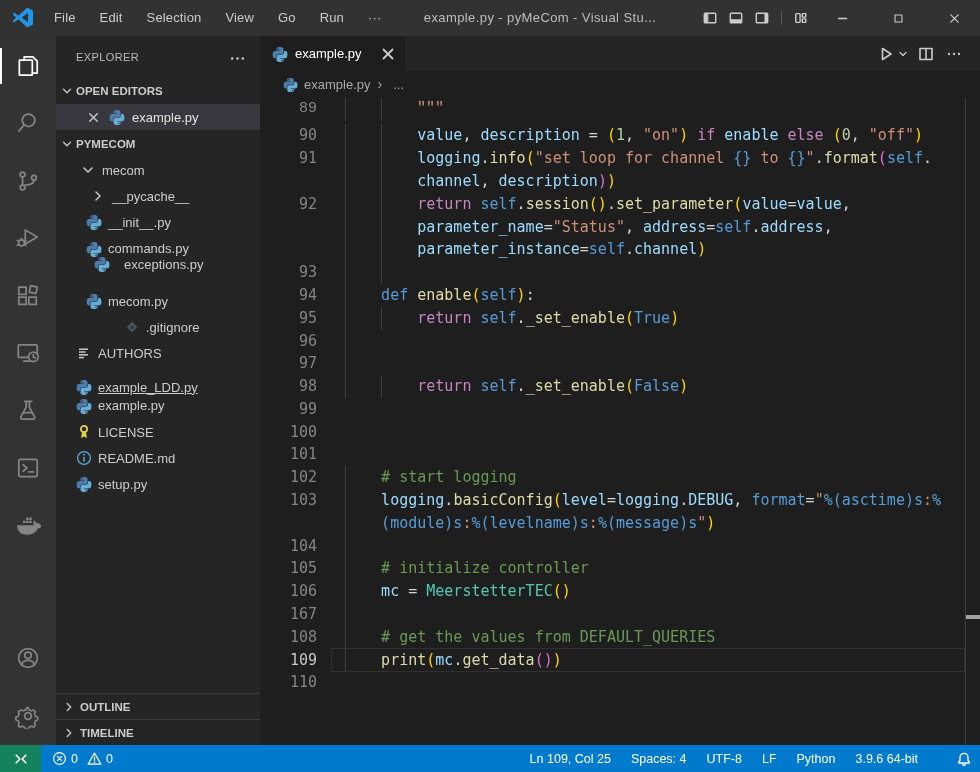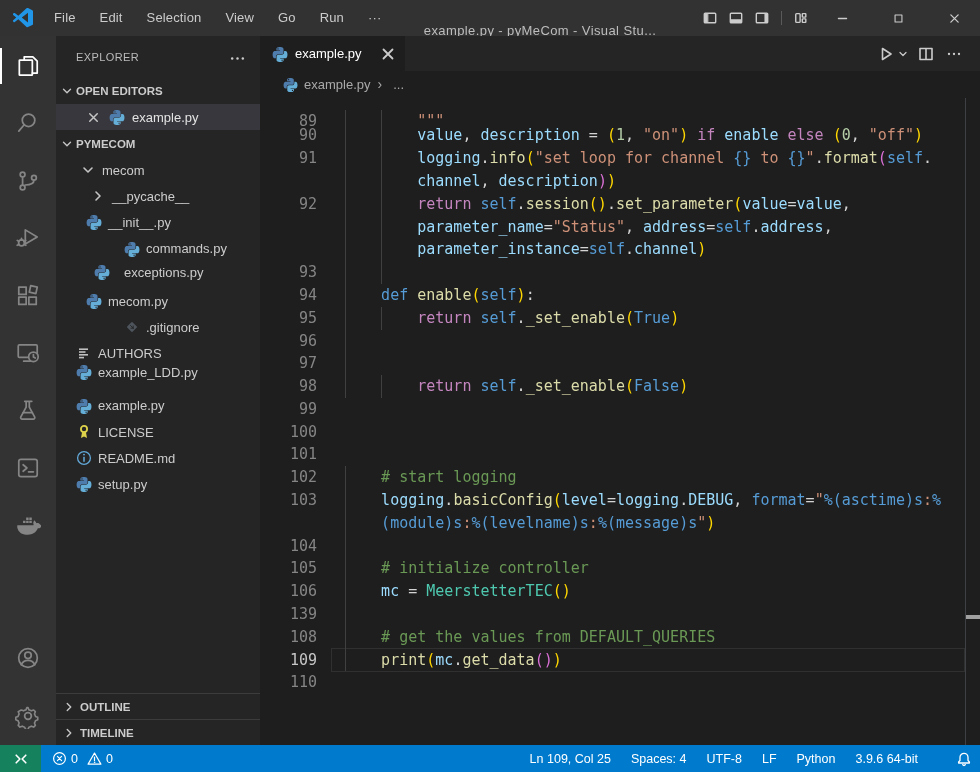--- a/index.html
+++ b/index.html
@@ -6,21 +6,21 @@
   html,body { width:980px; height:772px; overflow:hidden; background:#1e1e1e;
     font-family:"Liberation Sans","DejaVu Sans",sans-serif; -webkit-font-smoothing:antialiased; }
   #window { position:absolute; left:0; top:0; width:980px; height:604px; background:#fef9c3; }
 
   
   #titlebar { position:absolute; left:0; top:0; width:980px; height:36px; background:#323233; color:#cccccc; }
   #vscode-logo { position:absolute; left:13px; top:8px; width:20px; height:20px; }
   #menubar { position:absolute; left:42px; top:0; height:36px; display:flex; align-items:center; }
   .menu-item { padding:0 12px; font-size:13px; color:#cccccc; line-height:36px; letter-spacing:.15px; }
   #window-title { position:absolute; left:340px; top:0; width:400px; height:36px; line-height:36px;
-    text-align:center; font-size:13px; letter-spacing:.4px; color:#bdbdbd; white-space:nowrap;margin-top:13px; }
+    text-align:center; font-size:13px; letter-spacing:.4px; color:#bdbdbd; white-space:nowrap; }
   #layout-icons { position:absolute; right:172px; top:0; height:36px; display:flex; align-items:center; gap:12px; }
   .layout-icon { width:14px; height:14px; display:flex; }
   .tb-sep { width:1px; height:14px; background:#5a5a5a; }
   #window-controls { position:absolute; right:-2px; top:0; height:36px; display:flex; }
   .win-btn { width:56px; height:36px; display:flex; align-items:center; justify-content:center; }
 
   
   #activitybar { position:absolute; left:0; top:36px; width:56px; height:709px; background:#333333; }
   .act-item { position:absolute; left:0; width:56px; height:48px; display:flex; align-items:center; justify-content:center; color:#858585; }
   .act-item.active { color:#ffffff; }
@@ -307,29 +307,29 @@
           <span class="lbl">__pycache__</span>
         </div>
         <div class="tree-row" style="top: 173.4px;">
           <span style="width:30px;flex:none"></span>
           <span class="fileicon"><svg viewBox="0 0 16 16" width="100%" height="100%">
               <path fill="#4e7cac" d="M7.9 1.1c-.6 0-1.2.05-1.7.15-1.5.26-1.8.82-1.8 1.85v1.4h3.6v.5H3.1c-1.05 0-1.95.62-2.23 1.8-.33 1.36-.34 2.2 0 3.62.25 1.05.86 1.8 1.9 1.8h1.2v-1.66c0-1.17 1.02-2.2 2.22-2.2h3.55c.98 0 1.77-.82 1.77-1.8V3.1c0-.97-.82-1.69-1.77-1.85-.62-.1-1.25-.15-1.87-.15zM6 2.2c.37 0 .67.3.67.68 0 .37-.3.67-.67.67-.38 0-.67-.3-.67-.67 0-.38.3-.68.67-.68z"></path>
               <path fill="#65aed8" d="M12.1 5v1.62c0 1.22-1.04 2.25-2.22 2.25H6.33c-.97 0-1.78.83-1.78 1.8v3.4c0 .96.84 1.52 1.78 1.8 1.12.33 2.2.39 3.55 0 .9-.26 1.77-.78 1.77-1.8v-1.36H8.1v-.45h5.32c1.03 0 1.42-.72 1.78-1.8.37-1.12.35-2.19 0-3.62-.25-1.03-.74-1.8-1.78-1.8H12.1zm-2 8.6c.37 0 .67.3.67.67 0 .38-.3.68-.67.68-.37 0-.67-.3-.67-.68 0-.37.3-.67.67-.67z"></path>
             </svg></span>
           <span class="lbl">__init__.py</span>
         </div>
-        <div class="tree-row" style="top: 199.6px; margin-left: 38px;">
+        <div class="tree-row" style="top: 199.6px;">
           <span style="width:30px;flex:none"></span>
           <span class="fileicon"><svg viewBox="0 0 16 16" width="100%" height="100%">
               <path fill="#4e7cac" d="M7.9 1.1c-.6 0-1.2.05-1.7.15-1.5.26-1.8.82-1.8 1.85v1.4h3.6v.5H3.1c-1.05 0-1.95.62-2.23 1.8-.33 1.36-.34 2.2 0 3.62.25 1.05.86 1.8 1.9 1.8h1.2v-1.66c0-1.17 1.02-2.2 2.22-2.2h3.55c.98 0 1.77-.82 1.77-1.8V3.1c0-.97-.82-1.69-1.77-1.85-.62-.1-1.25-.15-1.87-.15zM6 2.2c.37 0 .67.3.67.68 0 .37-.3.67-.67.67-.38 0-.67-.3-.67-.67 0-.38.3-.68.67-.68z"></path>
               <path fill="#65aed8" d="M12.1 5v1.62c0 1.22-1.04 2.25-2.22 2.25H6.33c-.97 0-1.78.83-1.78 1.8v3.4c0 .96.84 1.52 1.78 1.8 1.12.33 2.2.39 3.55 0 .9-.26 1.77-.78 1.77-1.8v-1.36H8.1v-.45h5.32c1.03 0 1.42-.72 1.78-1.8.37-1.12.35-2.19 0-3.62-.25-1.03-.74-1.8-1.78-1.8H12.1zm-2 8.6c.37 0 .67.3.67.67 0 .38-.3.68-.67.68-.37 0-.67-.3-.67-.68 0-.37.3-.67.67-.67z"></path>
             </svg></span>
           <span class="lbl">commands.py</span>
         </div>
-        <div class="tree-row" style="top: 223px; gap: 8px;">
+        <div class="tree-row" style="top: 215px; gap: 8px;">
           <span style="width:30px;flex:none"></span>
           <span class="fileicon"><svg viewBox="0 0 16 16" width="100%" height="100%">
               <path fill="#4e7cac" d="M7.9 1.1c-.6 0-1.2.05-1.7.15-1.5.26-1.8.82-1.8 1.85v1.4h3.6v.5H3.1c-1.05 0-1.95.62-2.23 1.8-.33 1.36-.34 2.2 0 3.62.25 1.05.86 1.8 1.9 1.8h1.2v-1.66c0-1.17 1.02-2.2 2.22-2.2h3.55c.98 0 1.77-.82 1.77-1.8V3.1c0-.97-.82-1.69-1.77-1.85-.62-.1-1.25-.15-1.87-.15zM6 2.2c.37 0 .67.3.67.68 0 .37-.3.67-.67.67-.38 0-.67-.3-.67-.67 0-.38.3-.68.67-.68z"></path>
               <path fill="#65aed8" d="M12.1 5v1.62c0 1.22-1.04 2.25-2.22 2.25H6.33c-.97 0-1.78.83-1.78 1.8v3.4c0 .96.84 1.52 1.78 1.8 1.12.33 2.2.39 3.55 0 .9-.26 1.77-.78 1.77-1.8v-1.36H8.1v-.45h5.32c1.03 0 1.42-.72 1.78-1.8.37-1.12.35-2.19 0-3.62-.25-1.03-.74-1.8-1.78-1.8H12.1zm-2 8.6c.37 0 .67.3.67.67 0 .38-.3.68-.67.68-.37 0-.67-.3-.67-.68 0-.37.3-.67.67-.67z"></path>
             </svg></span>
           <span class="lbl">exceptions.py</span>
         </div>
         <div class="tree-row" style="top: 252px;">
           <span style="width:30px;flex:none"></span>
           <span class="fileicon"><svg viewBox="0 0 16 16" width="100%" height="100%">
@@ -349,21 +349,21 @@
         <div class="tree-row" style="top: 304.4px;">
           <span style="width:20px;flex:none"></span>
           <span class="fileicon"><svg viewBox="0 0 16 16" width="100%" height="100%" fill="#bfbfbf">
               <rect x="3" y="3.4" width="9" height="1.6"></rect>
               <rect x="3" y="6.2" width="6.5" height="1.6"></rect>
               <rect x="3" y="9" width="9" height="1.6"></rect>
               <rect x="3" y="11.8" width="5" height="1.6"></rect>
             </svg></span>
           <span class="lbl">AUTHORS</span>
         </div>
-        <div class="tree-row" style="top: 323px;">
+        <div class="tree-row" style="top: 338px; text-decoration: underline;">
           <span style="width:20px;flex:none"></span>
           <span class="fileicon"><svg viewBox="0 0 16 16" width="100%" height="100%">
               <path fill="#4e7cac" d="M7.9 1.1c-.6 0-1.2.05-1.7.15-1.5.26-1.8.82-1.8 1.85v1.4h3.6v.5H3.1c-1.05 0-1.95.62-2.23 1.8-.33 1.36-.34 2.2 0 3.62.25 1.05.86 1.8 1.9 1.8h1.2v-1.66c0-1.17 1.02-2.2 2.22-2.2h3.55c.98 0 1.77-.82 1.77-1.8V3.1c0-.97-.82-1.69-1.77-1.85-.62-.1-1.25-.15-1.87-.15zM6 2.2c.37 0 .67.3.67.68 0 .37-.3.67-.67.67-.38 0-.67-.3-.67-.67 0-.38.3-.68.67-.68z"></path>
               <path fill="#65aed8" d="M12.1 5v1.62c0 1.22-1.04 2.25-2.22 2.25H6.33c-.97 0-1.78.83-1.78 1.8v3.4c0 .96.84 1.52 1.78 1.8 1.12.33 2.2.39 3.55 0 .9-.26 1.77-.78 1.77-1.8v-1.36H8.1v-.45h5.32c1.03 0 1.42-.72 1.78-1.8.37-1.12.35-2.19 0-3.62-.25-1.03-.74-1.8-1.78-1.8H12.1zm-2 8.6c.37 0 .67.3.67.67 0 .38-.3.68-.67.68-.37 0-.67-.3-.67-.68 0-.37.3-.67.67-.67z"></path>
             </svg></span>
           <span class="lbl">example_LDD.py</span>
         </div>
         <div class="tree-row" style="top: 356.8px;">
           <span style="width:20px;flex:none"></span>
           <span class="fileicon"><svg viewBox="0 0 16 16" width="100%" height="100%">
@@ -469,21 +469,21 @@
             <path fill="#4e7cac" d="M7.9 1.1c-.6 0-1.2.05-1.7.15-1.5.26-1.8.82-1.8 1.85v1.4h3.6v.5H3.1c-1.05 0-1.95.62-2.23 1.8-.33 1.36-.34 2.2 0 3.62.25 1.05.86 1.8 1.9 1.8h1.2v-1.66c0-1.17 1.02-2.2 2.22-2.2h3.55c.98 0 1.77-.82 1.77-1.8V3.1c0-.97-.82-1.69-1.77-1.85-.62-.1-1.25-.15-1.87-.15zM6 2.2c.37 0 .67.3.67.68 0 .37-.3.67-.67.67-.38 0-.67-.3-.67-.67 0-.38.3-.68.67-.68z"></path>
             <path fill="#65aed8" d="M12.1 5v1.62c0 1.22-1.04 2.25-2.22 2.25H6.33c-.97 0-1.78.83-1.78 1.8v3.4c0 .96.84 1.52 1.78 1.8 1.12.33 2.2.39 3.55 0 .9-.26 1.77-.78 1.77-1.8v-1.36H8.1v-.45h5.32c1.03 0 1.42-.72 1.78-1.8.37-1.12.35-2.19 0-3.62-.25-1.03-.74-1.8-1.78-1.8H12.1zm-2 8.6c.37 0 .67.3.67.67 0 .38-.3.68-.67.68-.37 0-.67-.3-.67-.68 0-.37.3-.67.67-.67z"></path>
           </svg></span>
       <span class="crumb">example.py</span>
       <span class="bc-sep">›</span>
       <span class="crumb">...</span>
     </div>
     <div id="code-area">
       <div id="current-line-box" style="top: 550.06px;"></div>
       <div id="code-rows">
-          <div class="code-row" style="top: 12px;"><span class="gutter">89</span><span class="guide" style="left:85.00px"></span><span class="guide" style="left:121.13px"></span><span class="src"><span class="tk-s">        """</span></span></div>
+          <div class="code-row" style="top: 0; font-family: Liberation Mono, monospace;"><span class="gutter">89</span><span class="guide" style="left:85.00px"></span><span class="guide" style="left:121.13px"></span><span class="src"><span class="tk-s">        """</span></span></div>
           <div class="code-row" style="top: 26.39px;"><span class="gutter">90</span><span class="guide" style="left:85.00px"></span><span class="guide" style="left:121.13px"></span><span class="src"><span class="tk-v">        value</span><span class="tk-p">, </span><span class="tk-v">description</span><span class="tk-p"> = </span><span class="tk-b1">(</span><span class="tk-n">1</span><span class="tk-p">, </span><span class="tk-s">"on"</span><span class="tk-b1">)</span><span class="tk-p"> </span><span class="tk-k">if</span><span class="tk-p"> </span><span class="tk-v">enable</span><span class="tk-p"> </span><span class="tk-k">else</span><span class="tk-p"> </span><span class="tk-b1">(</span><span class="tk-n">0</span><span class="tk-p">, </span><span class="tk-s">"off"</span><span class="tk-b1">)</span></span></div>
           <div class="code-row" style="top: 49.18px;"><span class="gutter">91</span><span class="guide" style="left:85.00px"></span><span class="guide" style="left:121.13px"></span><span class="src"><span class="tk-v">        logging</span><span class="tk-p">.</span><span class="tk-f">info</span><span class="tk-b1">(</span><span class="tk-s">"set loop for channel </span><span class="tk-d">{}</span><span class="tk-s"> to </span><span class="tk-d">{}</span><span class="tk-s">"</span><span class="tk-p">.</span><span class="tk-f">format</span><span class="tk-b2">(</span><span class="tk-d">self</span><span class="tk-p">.</span></span></div>
           <div class="code-row" style="top: 71.97px; text-decoration: underline;"><span class="gutter"></span><span class="guide" style="left:85.00px"></span><span class="guide" style="left:121.13px"></span><span class="src"><span class="tk-v">        channel</span><span class="tk-p">, </span><span class="tk-v">description</span><span class="tk-b2">)</span><span class="tk-b1">)</span></span></div>
           <div class="code-row" style="top: 94.76px;"><span class="gutter">92</span><span class="guide" style="left:85.00px"></span><span class="guide" style="left:121.13px"></span><span class="src"><span class="tk-k">        return</span><span class="tk-p"> </span><span class="tk-d">self</span><span class="tk-p">.</span><span class="tk-f">session</span><span class="tk-b1">()</span><span class="tk-p">.</span><span class="tk-f">set_parameter</span><span class="tk-b1">(</span><span class="tk-v">value</span><span class="tk-p">=</span><span class="tk-v">value</span><span class="tk-p">,</span></span></div>
           <div class="code-row" style="top: 117.55px;"><span class="gutter"></span><span class="guide" style="left:85.00px"></span><span class="guide" style="left:121.13px"></span><span class="src"><span class="tk-v">        parameter_name</span><span class="tk-p">=</span><span class="tk-s">"Status"</span><span class="tk-p">, </span><span class="tk-v">address</span><span class="tk-p">=</span><span class="tk-d">self</span><span class="tk-p">.</span><span class="tk-v">address</span><span class="tk-p">,</span></span></div>
           <div class="code-row" style="top: 140.34px;"><span class="gutter"></span><span class="guide" style="left:85.00px"></span><span class="guide" style="left:121.13px"></span><span class="src"><span class="tk-v">        parameter_instance</span><span class="tk-p">=</span><span class="tk-d">self</span><span class="tk-p">.</span><span class="tk-v">channel</span><span class="tk-b1">)</span></span></div>
           <div class="code-row" style="top: 163.13px;"><span class="gutter">93</span><span class="guide" style="left:85.00px"></span><span class="guide" style="left:121.13px"></span><span class="src"></span></div>
           <div class="code-row" style="top: 185.92px;"><span class="gutter">94</span><span class="guide" style="left:85.00px"></span><span class="src"><span class="tk-d">    def</span><span class="tk-p"> </span><span class="tk-f">enable</span><span class="tk-b1">(</span><span class="tk-d">self</span><span class="tk-b1">)</span><span class="tk-p">:</span></span></div>
           <div class="code-row" style="top: 208.71px;"><span class="gutter">95</span><span class="guide" style="left:85.00px"></span><span class="guide" style="left:121.13px"></span><span class="src"><span class="tk-k">        return</span><span class="tk-p"> </span><span class="tk-d">self</span><span class="tk-p">.</span><span class="tk-f">_set_enable</span><span class="tk-b1">(</span><span class="tk-d">True</span><span class="tk-b1">)</span></span></div>
           <div class="code-row" style="top: 231.5px;"><span class="gutter">96</span><span class="guide" style="left:85.00px"></span><span class="src"></span></div>
@@ -491,21 +491,21 @@
           <div class="code-row" style="top: 277.08px;"><span class="gutter">98</span><span class="guide" style="left:85.00px"></span><span class="guide" style="left:121.13px"></span><span class="src"><span class="tk-k">        return</span><span class="tk-p"> </span><span class="tk-d">self</span><span class="tk-p">.</span><span class="tk-f">_set_enable</span><span class="tk-b1">(</span><span class="tk-d">False</span><span class="tk-b1">)</span></span></div>
           <div class="code-row" style="top: 299.87px;"><span class="gutter">99</span><span class="src"></span></div>
           <div class="code-row" style="top: 322.66px;"><span class="gutter">100</span><span class="src"></span></div>
           <div class="code-row" style="top: 345.45px;"><span class="gutter">101</span></div>
           <div class="code-row" style="top: 368.24px;"><span class="gutter">102</span><span class="guide" style="left:85.00px"></span><span class="src"><span class="tk-m">    # start logging</span></span></div>
           <div class="code-row" style="top: 391.03px;"><span class="gutter">103</span><span class="guide" style="left:85.00px"></span><span class="src"><span class="tk-v">    logging</span><span class="tk-p">.</span><span class="tk-f">basicConfig</span><span class="tk-b1">(</span><span class="tk-v">level</span><span class="tk-p">=</span><span class="tk-v">logging</span><span class="tk-p">.</span><span class="tk-v">DEBUG</span><span class="tk-p">, </span><span class="tk-d">format</span><span class="tk-p">=</span><span class="tk-s">"</span><span class="tk-d">%(asctime)s</span><span class="tk-s">:</span><span class="tk-d">%</span></span></div>
           <div class="code-row" style="top: 413.82px;"><span class="gutter"></span><span class="guide" style="left:85.00px"></span><span class="src"><span class="tk-d">    (module)s</span><span class="tk-s">:</span><span class="tk-d">%(levelname)s</span><span class="tk-s">:</span><span class="tk-d">%(message)s</span><span class="tk-s">"</span><span class="tk-b1">)</span></span></div>
           <div class="code-row" style="top: 436.61px;"><span class="gutter">104</span><span class="guide" style="left:85.00px"></span><span class="src"></span></div>
           <div class="code-row" style="top: 459.4px;"><span class="gutter">105</span><span class="guide" style="left:85.00px"></span><span class="src"><span class="tk-m">    # initialize controller</span></span></div>
           <div class="code-row" style="top: 482.19px;"><span class="gutter">106</span><span class="guide" style="left:85.00px"></span><span class="src"><span class="tk-v">    mc</span><span class="tk-p"> = </span><span class="tk-c">MeerstetterTEC</span><span class="tk-b1">()</span></span></div>
-          <div class="code-row" style="top: 504.98px;"><span class="gutter">139</span><span class="guide" style="left:85.00px"></span><span class="src"></span></div>
+          <div class="code-row" style="top: 504.98px;"><span class="gutter">167</span><span class="guide" style="left:85.00px"></span><span class="src"></span></div>
           <div class="code-row" style="top: 527.77px;"><span class="gutter">108</span><span class="guide" style="left:85.00px"></span><span class="src"><span class="tk-m">    # get the values from DEFAULT_QUERIES</span></span></div>
           <div class="code-row current" style="top: 550.56px;"><span class="gutter">109</span><span class="guide" style="left:85.00px"></span><span class="src"><span class="tk-f">    print</span><span class="tk-b1">(</span><span class="tk-v">mc</span><span class="tk-p">.</span><span class="tk-f">get_data</span><span class="tk-b2">()</span><span class="tk-b1">)</span></span></div>
           <div class="code-row" style="top: 573.35px;"><span class="gutter">110</span><span class="src"></span></div>
         </div>
       <div id="overview-ruler-border"></div>
       <div id="overview-cursor-marker" style="top: 517px;"></div>
     </div>
   </div>
 
   <div id="statusbar">

